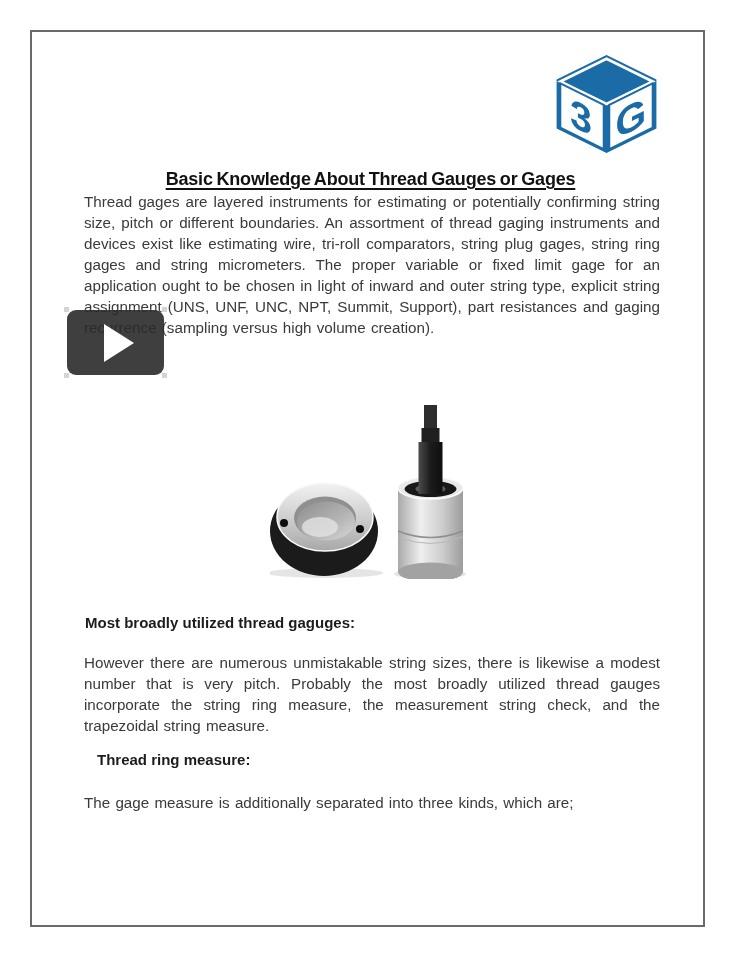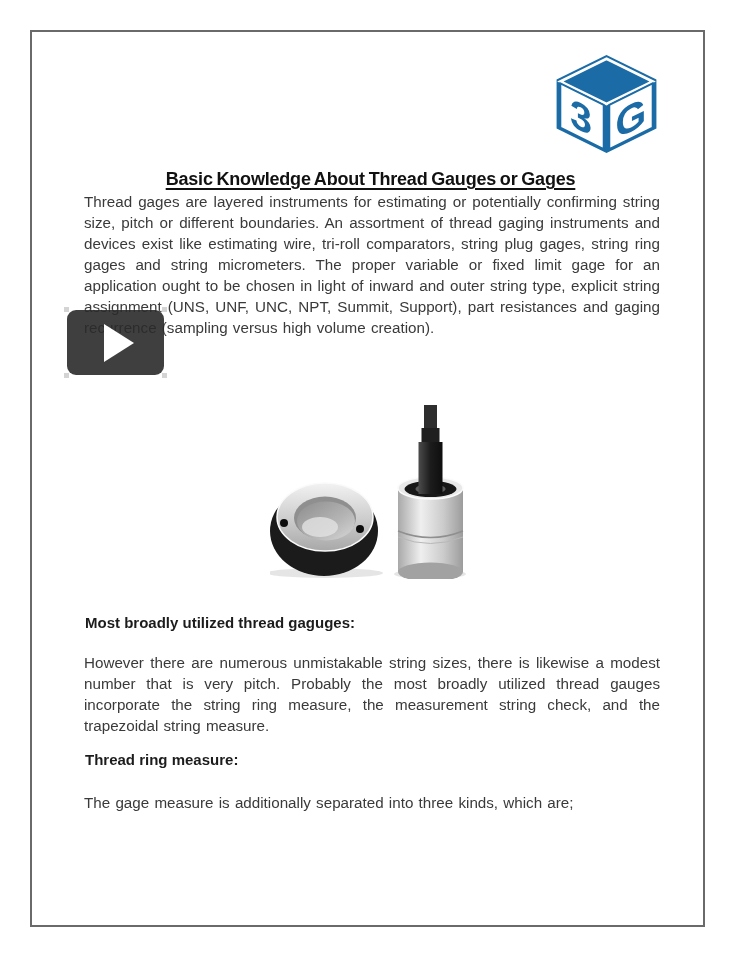--- a/index.html
+++ b/index.html
@@ -23,21 +23,21 @@
     font-size:15.2px;line-height:21px;color:#3a3a3a;word-spacing:1px;
   }
   .para1{top:191px;}
   .para2{top:652px;}
   .para3{top:792px;}
   .heading{
     position:absolute;left:85px;width:576px;font-size:15px;line-height:20px;
     font-weight:bold;color:#1c1c1c;
   }
   .h2{top:613px;}
-  .h3{top:750px;}
+  .h3{top:750px;margin-left:12px;}
   .photo{position:absolute;left:270px;top:403px;width:196px;height:176px;}
   .play-btn{
     position:absolute;left:67px;top:310px;width:97px;height:65px;
     background:rgba(42,42,42,0.9);border-radius:9px;cursor:pointer;
     display:flex;align-items:center;justify-content:center;
     box-shadow:0 0 0 1px rgba(255,255,255,0.15);
   }
   .play-tri{
     width:0;height:0;margin-left:7px;
     border-top:19px solid transparent;border-bottom:19px solid transparent;

